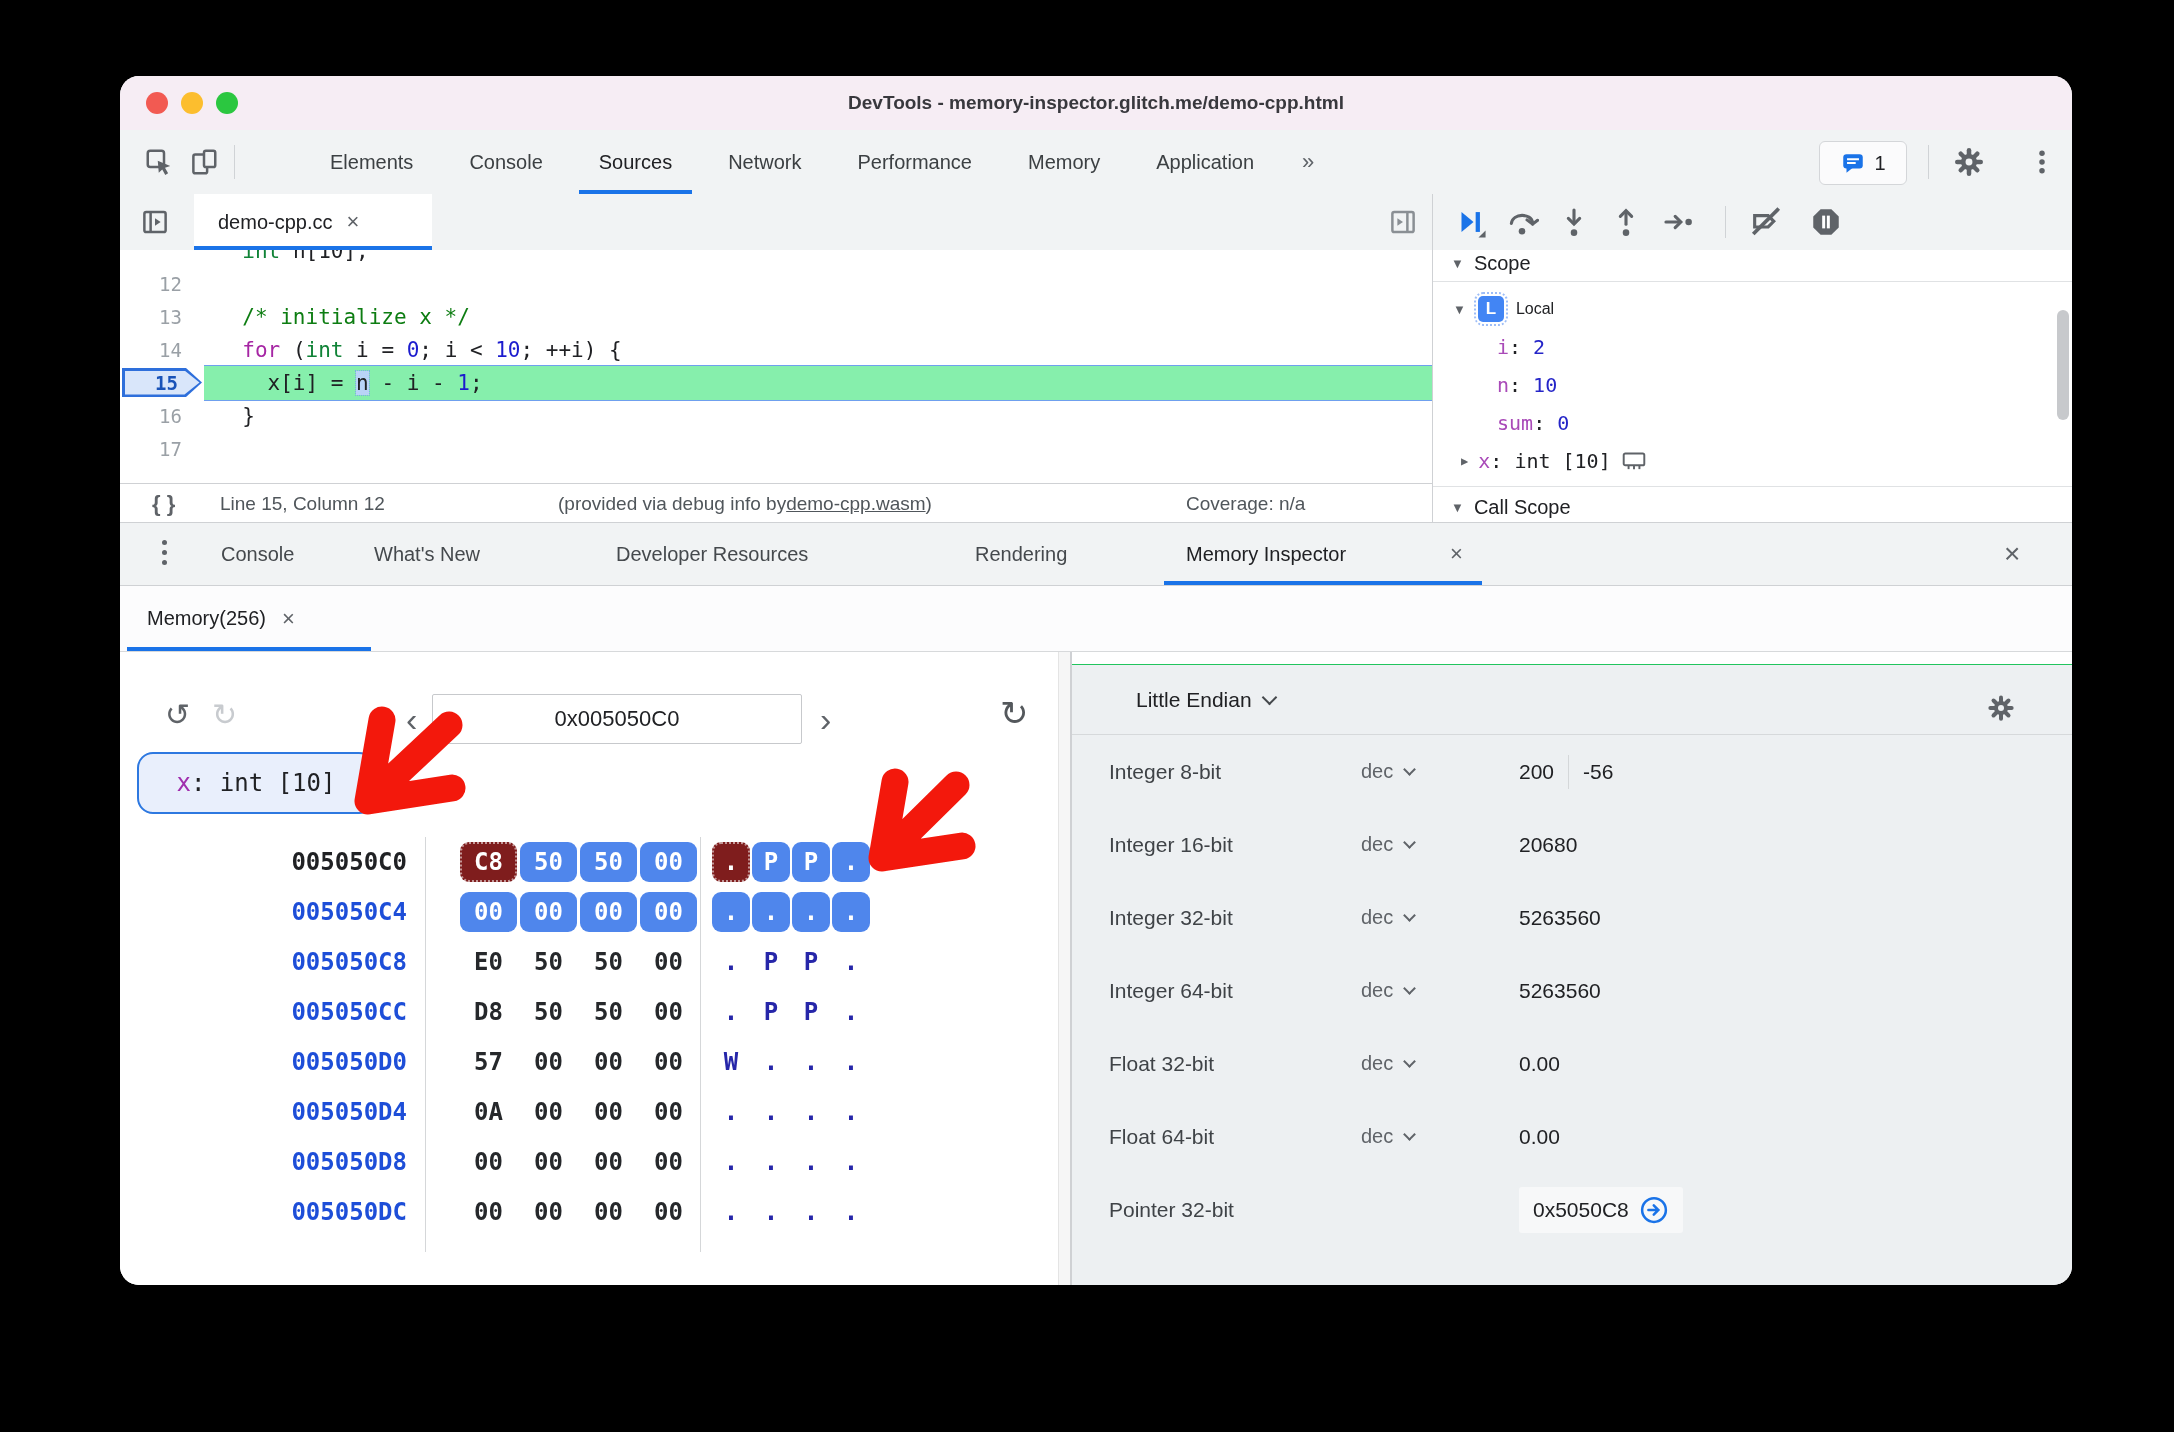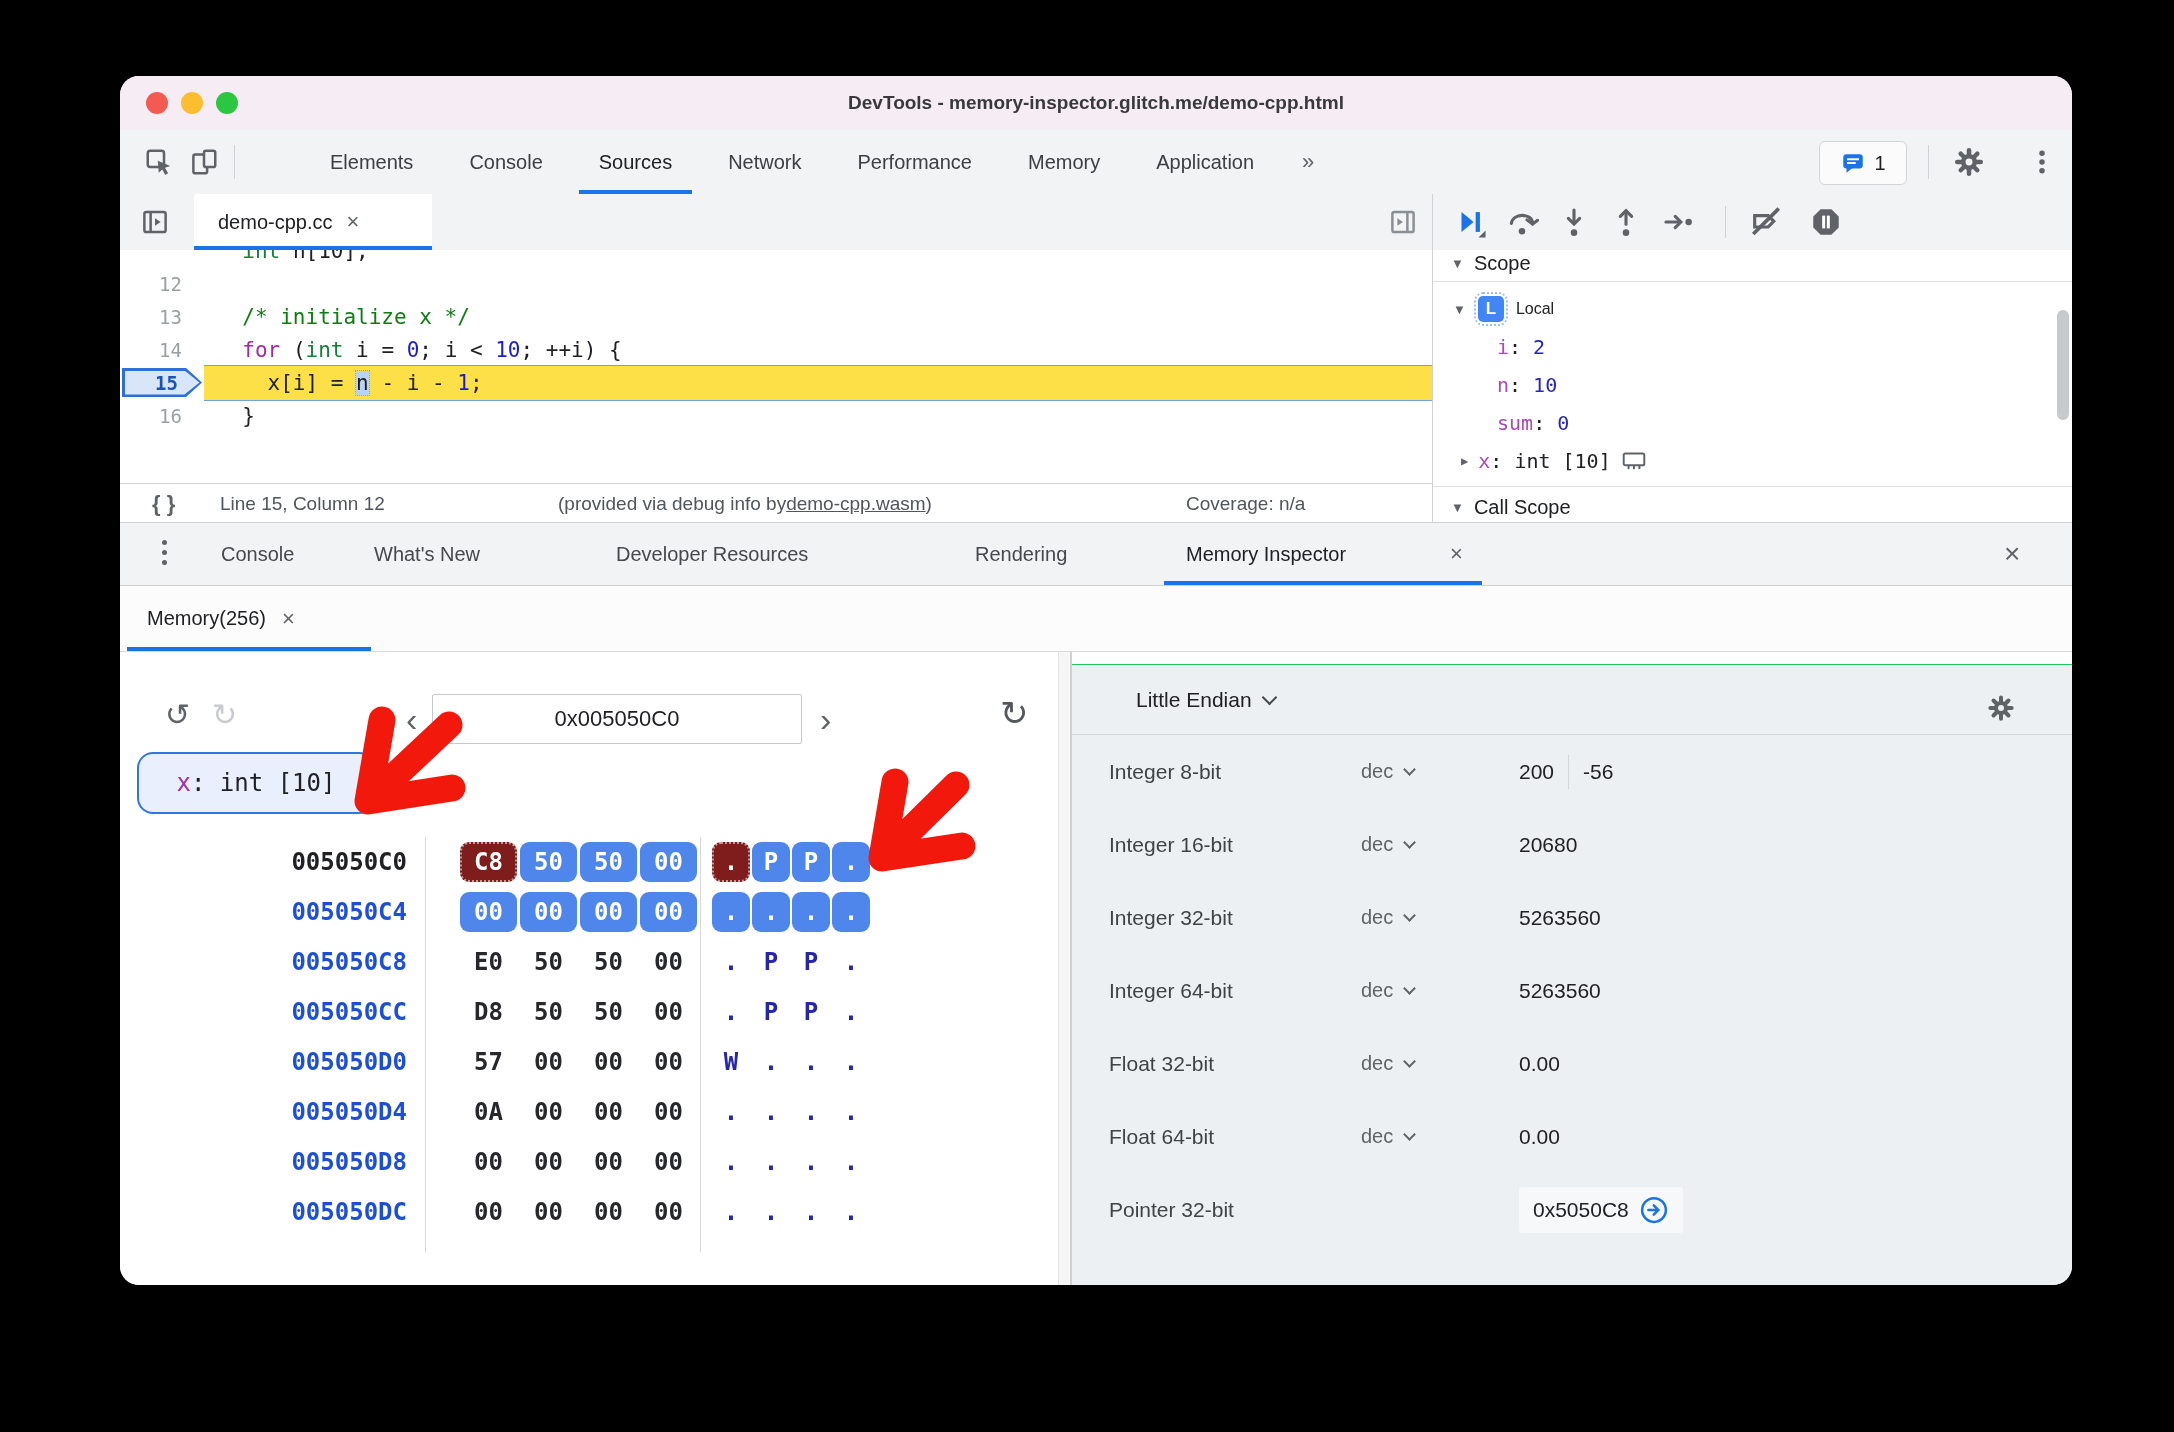--- a/index.html
+++ b/index.html
@@ -41,21 +41,21 @@
             padding-left:24px;box-sizing:border-box;font-size:20px;color:#202124;gap:14px;}
   .file-tab::after{content:"";position:absolute;left:0;right:0;bottom:0;height:4px;background:#1a73e8;}
   .tab-close{color:#5f6368;font-size:22px;line-height:1;}
 
   .editor{position:absolute;left:0;top:56px;width:100%;height:233px;background:#fff;overflow:hidden;}
   #code-lines{position:absolute;left:0;top:-16px;right:0;}
   .code-row{display:flex;height:33px;align-items:stretch;}
   .gutter-cell{width:84px;flex:none;display:flex;align-items:center;justify-content:flex-end;padding-right:22px;
                box-sizing:border-box;font-size:19px;color:#9aa0a6;position:relative;}
   .code-cell{flex:1;display:flex;align-items:center;padding-left:13px;font-size:21px;white-space:pre;}
-  .code-row.current .code-cell{background:#fde047;border-top:1.5px solid #6fa0ee;border-bottom:1.5px solid #6fa0ee;
+  .code-row.current .code-cell{background:#86efac;border-top:1.5px solid #6fa0ee;border-bottom:1.5px solid #6fa0ee;
                                margin-top:-1.5px;margin-bottom:-1.5px;}
   .exec-marker{position:absolute;left:2px;top:2px;width:80px;height:29px;}
   .exec-marker .outer{position:absolute;inset:0;background:#2e6fdb;clip-path:polygon(0 0,80% 0,100% 50%,80% 100%,0 100%);}
   .exec-marker .inner{position:absolute;inset:2.5px;background:#d9e6fa;clip-path:polygon(0 0,80% 0,100% 50%,80% 100%,0 100%);}
   .exec-marker .num{position:absolute;inset:0;display:flex;align-items:center;justify-content:flex-end;
                     padding-right:24px;color:#1953b8;font-weight:bold;font-size:19px;}
   .tok-plain{color:#202124;}
   .tok-comment{color:#0d7d12;}
   .tok-keyword{color:#a626a4;}
   .tok-type{color:#108337;}
@@ -261,20 +261,24 @@
                     <div class="inner"></div>
                     <div class="num">15</div>
                   </div>
                 </div>
                 <div class="code-cell"><span class="tok-plain">    x[i] = </span><span class="tok-sel">n</span><span class="tok-plain"> - i - </span><span class="tok-number">1</span><span class="tok-plain">;</span></div>
               </div>
               <div class="code-row">
                 <div class="gutter-cell">16</div>
                 <div class="code-cell"><span class="tok-plain">  }</span></div>
               </div>
+              <div class="code-row">
+                <div class="gutter-cell">17</div>
+                <div class="code-cell"></div>
+              </div>
             </div>
         </div>
         <div class="statusbar">
           <span class="status-item" style="left:32px;font-size:22px;font-weight:bold;color:#5f6368">{ }</span>
           <span class="status-item" style="left:100px">Line 15, Column 12</span>
           <span class="status-item" style="left:438px">
             <span>(provided via debug info by </span>
               <span class="status-link">demo-cpp.wasm</span>
               <span>)</span>
           </span>

